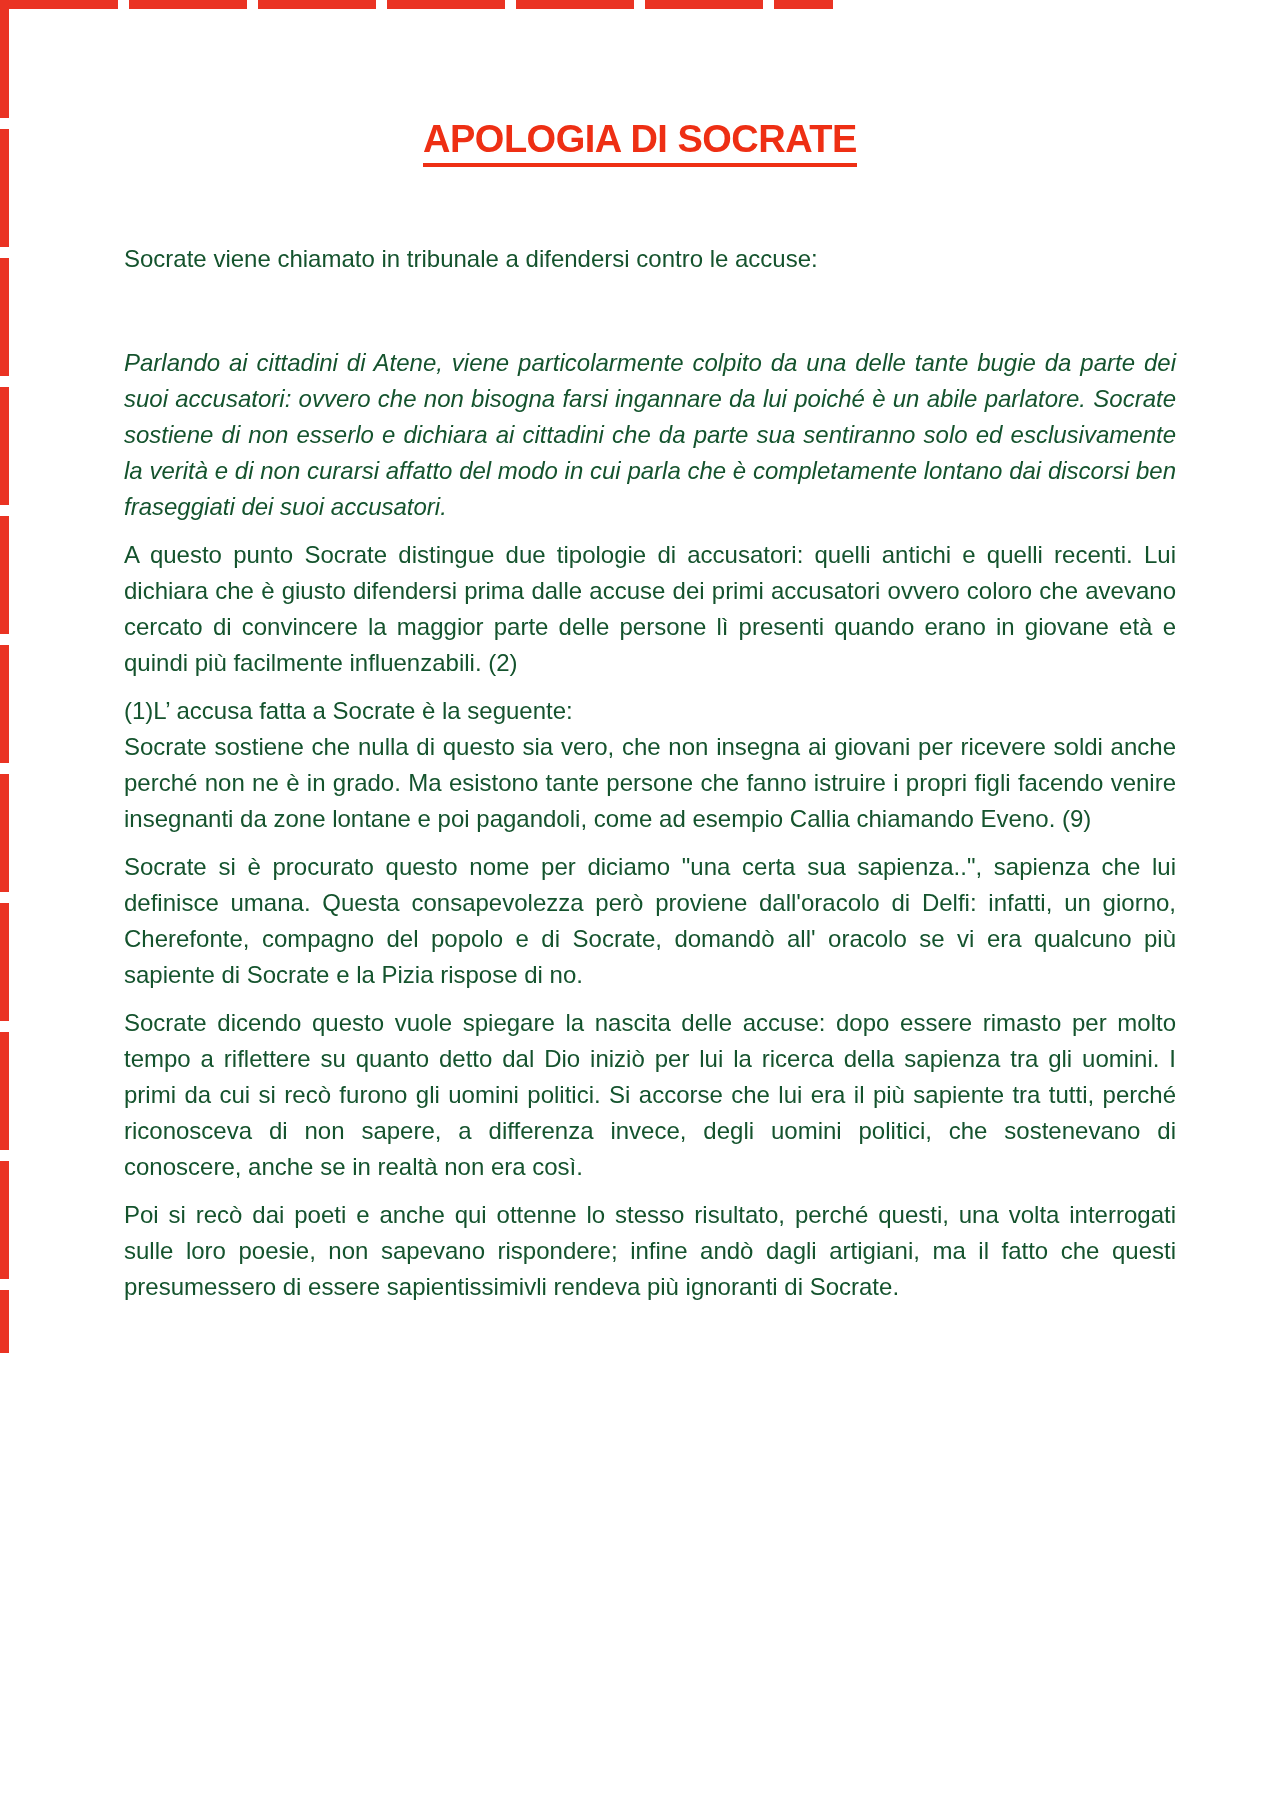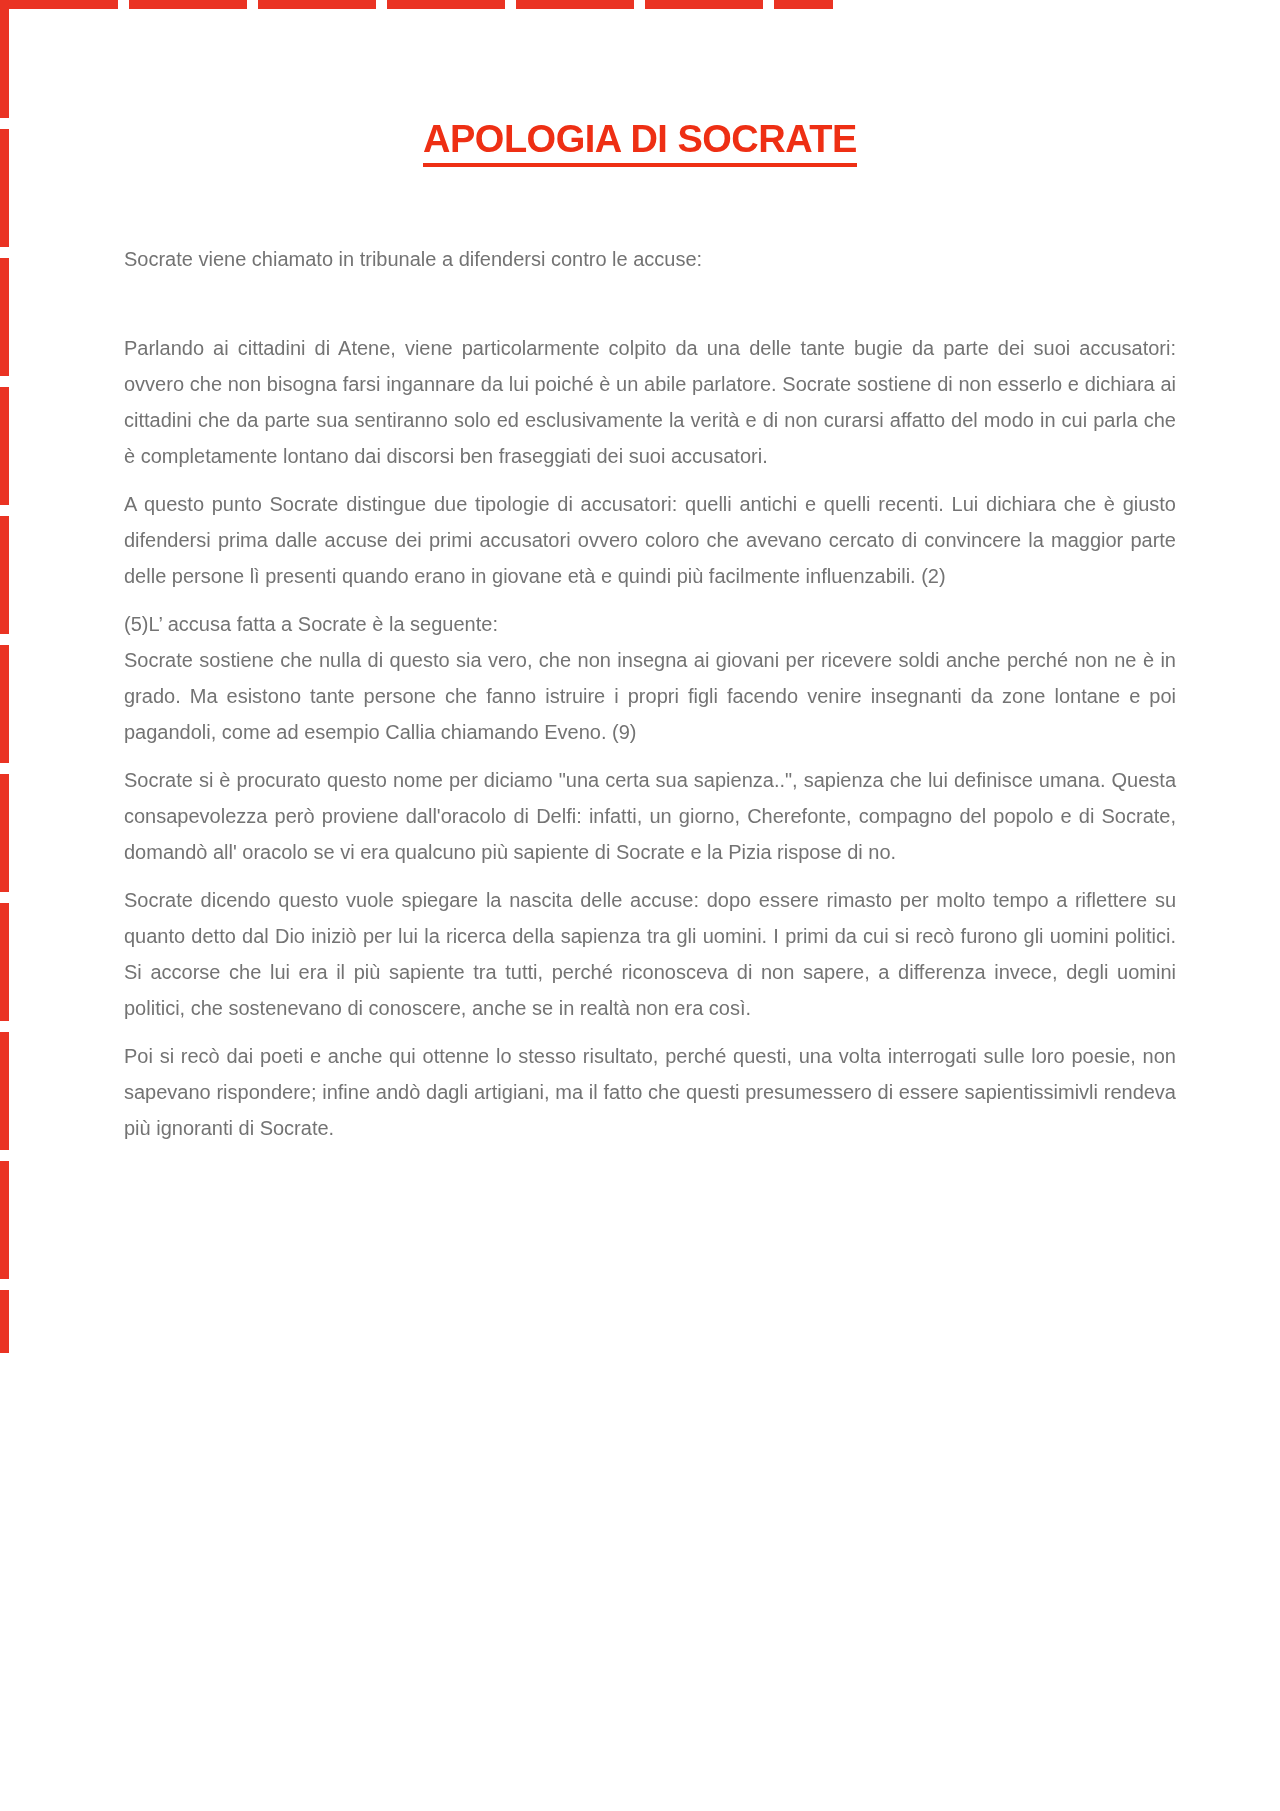--- a/index.html
+++ b/index.html
@@ -38,50 +38,50 @@
     font-weight: bold;
     letter-spacing: -0.5px;
     color: #ee2f14;
     border-bottom: 4px solid #ee2f14;
     padding-bottom: 1px;
   }
   .content {
     margin-left: 124px;
     width: 1052px;
     margin-top: 74px;
-    color: #737373;
-    font-size: 20px;
+    color: #14532d;
+    font-size: 24px;
     line-height: 36px;
   }
   .content p {
     margin: 12px 0 0 0;
     text-align: justify;
   }
   .content p.lead {
     margin-top: 0;
     text-align: left;
   }
-  .content p.opening-gap { margin-top: 53px; }
+  .content p.opening-gap { margin-top: 68px; font-style: italic; }
   .content p.quote { margin-bottom: 0; }
   .content p.no-gap { margin-top: 0; }
 </style>
 </head>
 <body>
 
 <div class="page">
   <div class="edge-top"></div>
   <div class="edge-left"></div>
 
   <div class="title-wrap">
     <h1 class="doc-title" style="color: rgb(238, 47, 20); border-bottom-color: rgb(238, 47, 20);">APOLOGIA DI SOCRATE</h1>
   </div>
 
   <div class="content">
     <p class="lead">Socrate viene chiamato in tribunale a difendersi contro le accuse:</p>
     <p class="opening-gap">Parlando ai cittadini di Atene, viene particolarmente colpito da una delle tante bugie da parte dei suoi accusatori: ovvero che non bisogna farsi ingannare da lui poiché è un abile parlatore. Socrate sostiene di non esserlo e dichiara ai cittadini che da parte sua sentiranno solo ed esclusivamente la verità e di non curarsi affatto del modo in cui parla che è completamente lontano dai discorsi ben fraseggiati dei suoi accusatori.</p>
     <p>A questo punto Socrate distingue due tipologie di accusatori: quelli antichi e quelli recenti. Lui dichiara che è giusto difendersi prima dalle accuse dei primi accusatori ovvero coloro che avevano cercato di convincere la maggior parte delle persone lì presenti quando erano in giovane età e quindi più facilmente influenzabili. (2)</p>
-    <p>(5)L’ accusa fatta a Socrate è la seguente:</p>
+    <p>(1)L’ accusa fatta a Socrate è la seguente:</p>
     <p class="no-gap">Socrate sostiene che nulla di questo sia vero, che non insegna ai giovani per ricevere soldi anche perché non ne è in grado. Ma esistono tante persone che fanno istruire i propri figli facendo venire insegnanti da zone lontane e poi pagandoli, come ad esempio Callia chiamando Eveno. (9)</p>
     <p>Socrate si è procurato questo nome per diciamo "una certa sua sapienza..", sapienza che lui definisce umana. Questa consapevolezza però proviene dall'oracolo di Delfi: infatti, un giorno, Cherefonte, compagno del popolo e di Socrate, domandò all' oracolo se vi era qualcuno più sapiente di Socrate e la Pizia rispose di no.</p>
     <p>Socrate dicendo questo vuole spiegare la nascita delle accuse: dopo essere rimasto per molto tempo a riflettere su quanto detto dal Dio iniziò per lui la ricerca della sapienza tra gli uomini. I primi da cui si recò furono gli uomini politici. Si accorse che lui era il più sapiente tra tutti, perché riconosceva di non sapere, a differenza invece, degli uomini politici, che sostenevano di conoscere, anche se in realtà non era così.</p>
     <p>Poi si recò dai poeti e anche qui ottenne lo stesso risultato, perché questi, una volta interrogati sulle loro poesie, non sapevano rispondere; infine andò dagli artigiani, ma il fatto che questi presumessero di essere sapientissimivli rendeva più ignoranti di Socrate.</p>
   </div>
 </div>
 
 </body></html>

